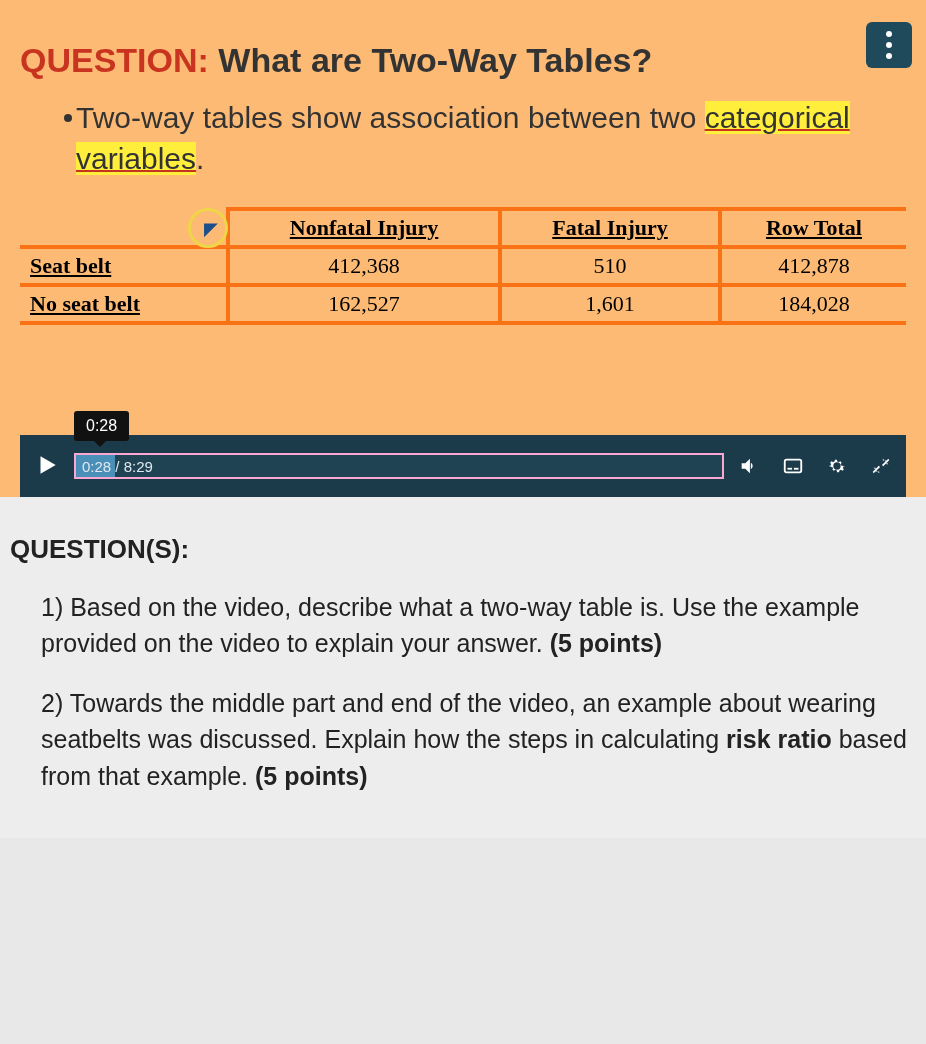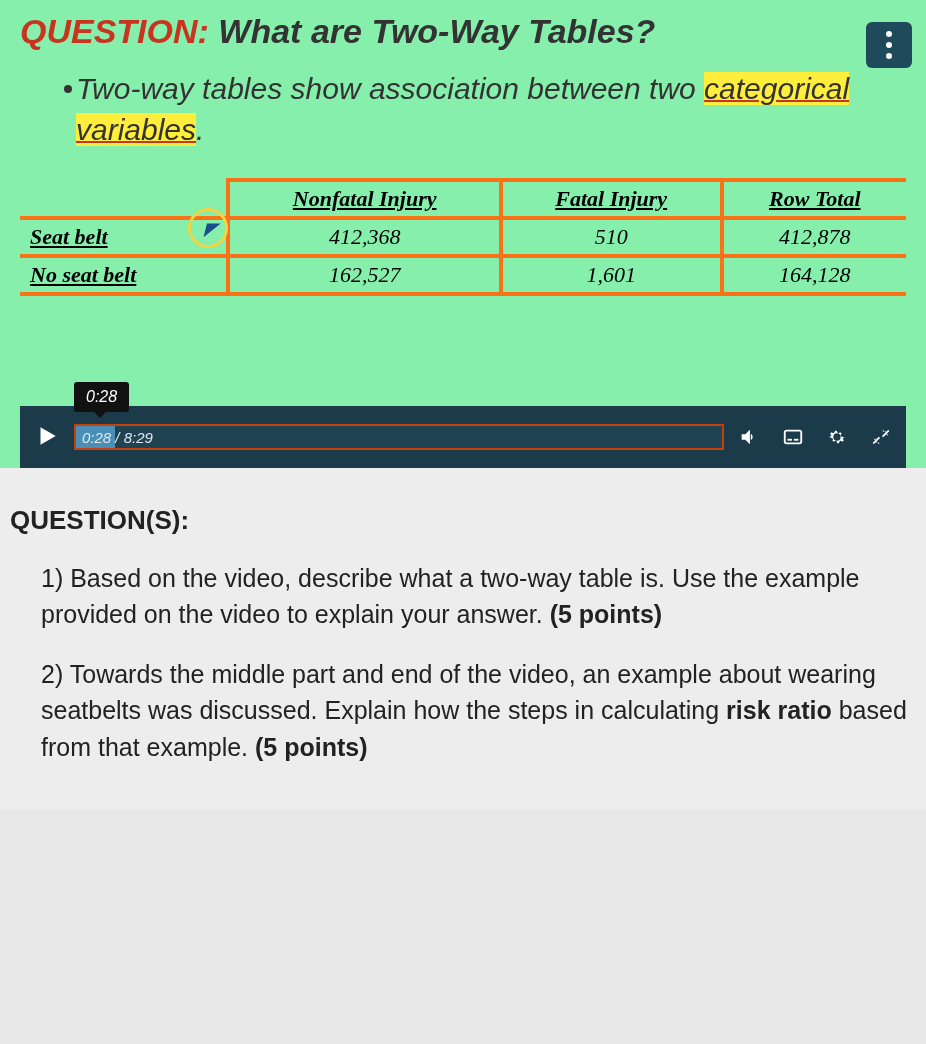--- a/index.html
+++ b/index.html
@@ -4,24 +4,23 @@
 <style>
   * { box-sizing: border-box; margin: 0; padding: 0; }
   body {
     width: 926px;
     height: 1044px;
     background: #e8e8e8;
     font-family: "Segoe UI", Arial, sans-serif;
     overflow: hidden;
   }
   .slide-area {
-    background: #86efac;
-    padding: 12px 20px 0 20px;
-    position: relative;
-    font-style: italic;
+    background: #fdba74;
+    padding: 41px 20px 0 20px;
+    position: relative;
   }
   .slide-title {
     font-size: 34px;
     font-weight: 600;
     color: #333;
     margin-bottom: 18px;
   }
   .slide-title .red { color: #c8341f; }
   .menu-btn {
     position: absolute;
@@ -104,21 +103,21 @@
     font-size: 15px;
   }
   .play-btn svg { width: 26px; height: 26px; fill: #fff; }
   .progress-wrap {
     flex: 1;
     margin: 0 14px;
     position: relative;
   }
   .progress-bar {
     height: 26px;
-    border: 2px solid #c2410c;
+    border: 2px solid #f9a8d4;
     background: rgba(90,160,200,0.08);
     position: relative;
   }
   .progress-fill {
     position: absolute; top: 0; bottom: 0; left: 0;
     width: 6%;
     background: #4a8fb8;
   }
   .time-label { position: absolute; left: 6px; top: 3px; color: #e0e8ee; font-size: 15px; }
   .tooltip {
@@ -180,21 +179,21 @@
       <tr>
         <td class="rowhdr noline">Seat belt</td>
         <td>412,368</td>
         <td>510</td>
         <td class="norline">412,878</td>
       </tr>
       <tr>
         <td class="rowhdr noline">No seat belt</td>
         <td>162,527</td>
         <td>1,601</td>
-        <td class="norline">164,128</td>
+        <td class="norline">184,028</td>
       </tr>
     </tbody>
   </table>
 
   <div class="cursor-ring"></div>
   <div class="cursor-point">◤</div>
 
   <div class="player">
     <div class="play-btn">
       <svg viewBox="0 0 24 24">

